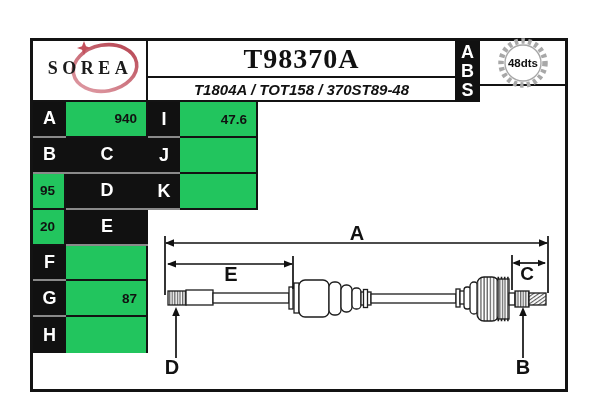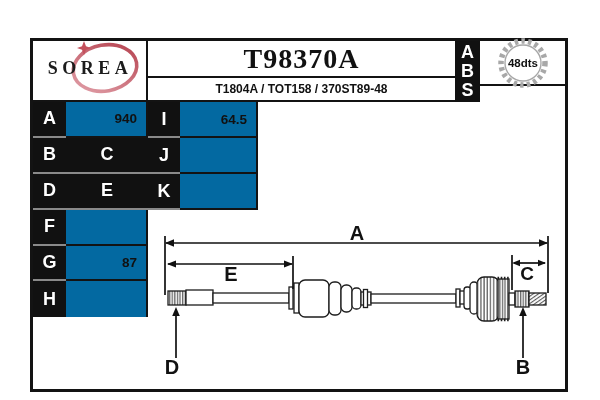--- a/index.html
+++ b/index.html
@@ -9,28 +9,28 @@
     -webkit-font-smoothing:antialiased;
   }
   .sheet{
     position:absolute;left:30px;top:38px;width:532px;height:348px;
     border:3px solid #131313;background:#fff;
   }
   .cell{position:absolute;box-sizing:border-box;}
   
   .logo-cell{left:0;top:0;width:115px;height:61px;border-right:2px solid #131313;border-bottom:2px solid #131313;display:flex;align-items:center;justify-content:flex-start;}
   .title-cell{left:115px;top:0;width:307px;height:37px;border-bottom:2px solid #131313;display:flex;align-items:center;justify-content:center;font-weight:bold;font-size:28px;letter-spacing:1px;font-family:Liberation Serif, serif;}
-  .subtitle-cell{left:115px;top:37px;width:307px;height:24px;border-bottom:2px solid #131313;display:flex;align-items:center;justify-content:center;font-weight:bold;font-size:12px;}
+  .subtitle-cell{left:115px;top:37px;width:307px;height:24px;border-bottom:2px solid #131313;display:flex;align-items:center;justify-content:center;font-weight:bold;font-size:15px;font-style:italic;}
   .abs-cell{left:422px;top:0;width:25px;height:61px;background:#111;color:#fff;display:flex;flex-direction:column;align-items:center;justify-content:center;font-weight:bold;font-size:18px;line-height:19px;}
   .gear-cell{left:447px;top:0;width:85px;height:45px;border-bottom:2px solid #131313;display:flex;align-items:center;justify-content:center;}
   
   .spec-table{left:0;top:61px;width:115px;height:287px;display:grid;grid-template-columns:33px 1fr;grid-template-rows:repeat(8,1fr);}
   .ijk-table{left:115px;top:61px;width:110px;height:108px;display:grid;grid-template-columns:32px 1fr;grid-template-rows:repeat(3,1fr);}
   .lbl{background:#111;color:#fff;font-weight:bold;font-size:18px;display:flex;align-items:center;justify-content:center;box-sizing:border-box;border-bottom:2px solid #8a8a8a;}
-  .val{background:#0369a1;font-weight:bold;font-size:13.5px;display:flex;align-items:center;justify-content:flex-end;padding-right:9px;box-sizing:border-box;border-bottom:2px solid #131313;border-right:2px solid #131313;}
+  .val{background:#22c55e;font-weight:bold;font-size:13.5px;display:flex;align-items:center;justify-content:flex-end;padding-right:9px;box-sizing:border-box;border-bottom:2px solid #131313;border-right:2px solid #131313;}
   .spec-table > .cellrow-last{border-bottom:none;}
   .drawing{position:absolute;left:0;top:0;width:532px;height:348px;pointer-events:none;}
   svg text{font-family:"Liberation Sans", sans-serif;}
   .logo-text{font-family:"Liberation Serif", serif;}
 </style>
 </head>
 <body>
 
 <div class="sheet">
 
@@ -63,33 +63,35 @@
       <circle cx="27" cy="27" r="18" fill="#fff" stroke="#a8a8a8" stroke-width="1.4"></circle>
       <text x="27" y="31" text-anchor="middle" font-size="11.5" font-weight="bold" fill="#111">48dts</text>
     </svg>
   </div>
 
   <div class="cell spec-table">
     <div class="lbl">A</div>
     <div class="val">940</div>
     <div class="lbl">B</div>
     <div class="lbl">C</div>
+    <div class="val">95</div>
     <div class="lbl">D</div>
+    <div class="val">20</div>
     <div class="lbl">E</div>
     <div class="lbl">F</div>
     <div class="val"></div>
     <div class="lbl">G</div>
     <div class="val">87</div>
     <div class="lbl cellrow-last">H</div>
     <div class="val cellrow-last"></div>
   </div>
 
   <div class="cell ijk-table">
     <div class="lbl">I</div>
-    <div class="val">64.5</div>
+    <div class="val">47.6</div>
     <div class="lbl">J</div>
     <div class="val"></div>
     <div class="lbl">K</div>
     <div class="val"></div>
   </div>
 
   <svg class="drawing" viewBox="33 41 532 348">
     <defs>
       <pattern id="pv" width="2.6" height="6" patternUnits="userSpaceOnUse">
         <rect width="2.6" height="6" fill="#fff"></rect>

